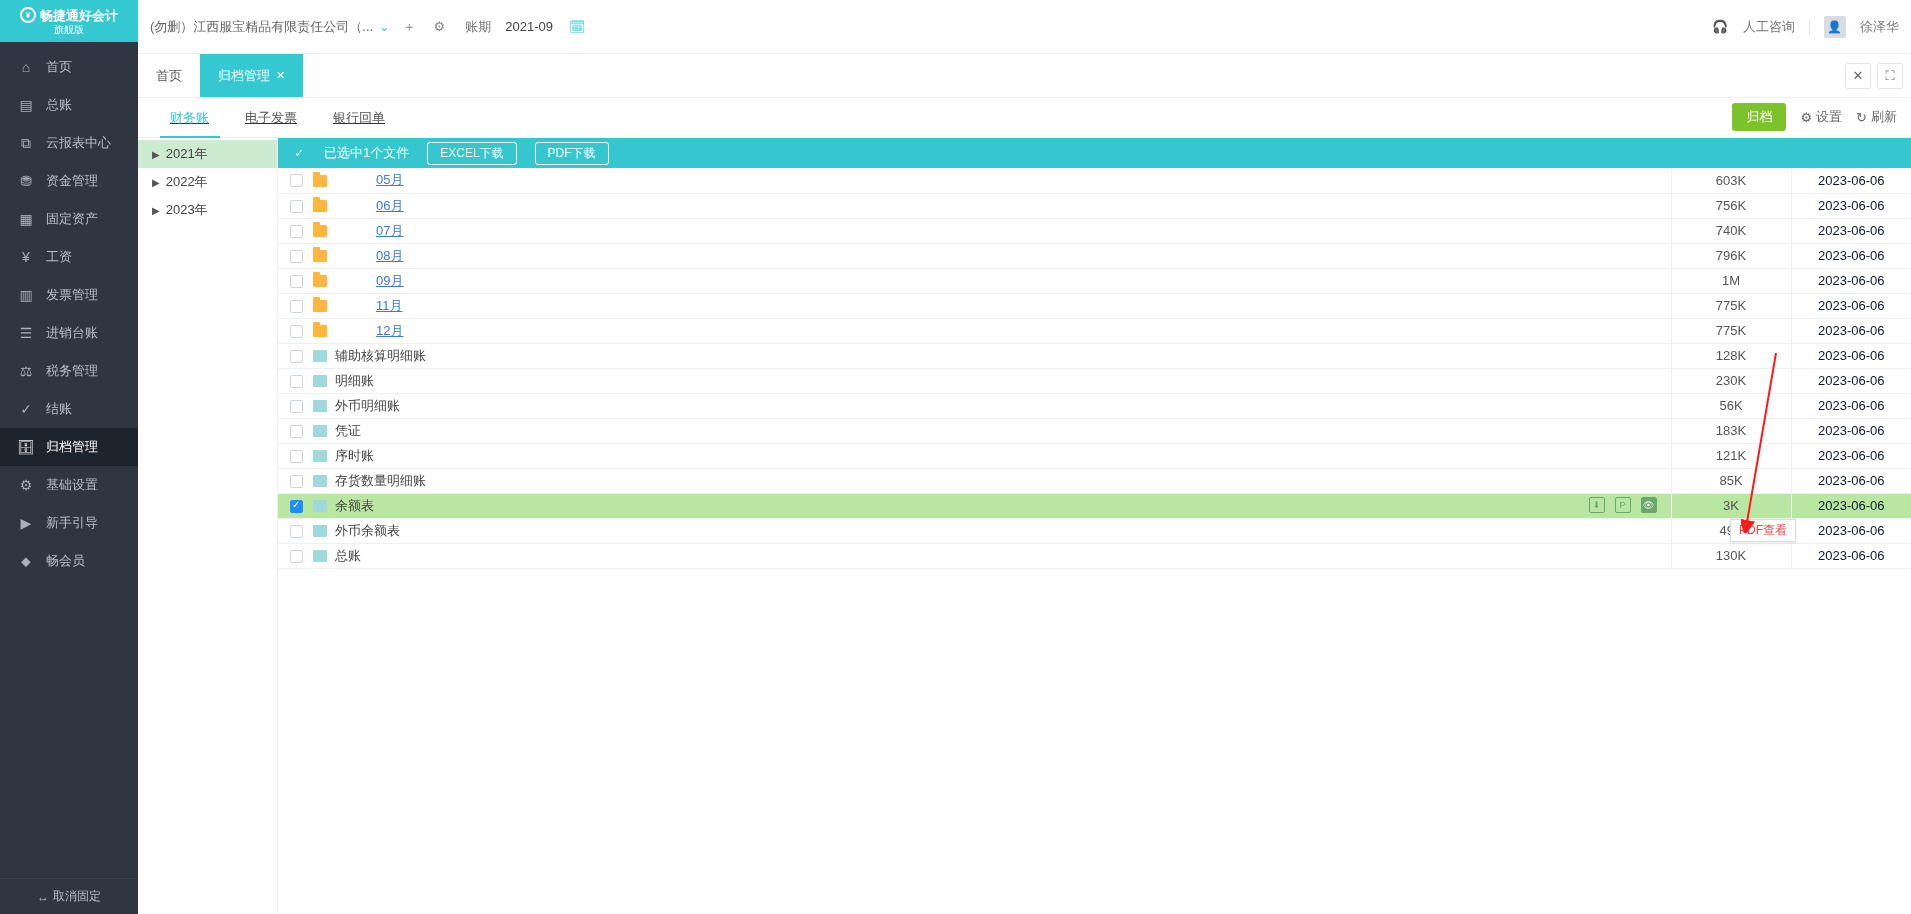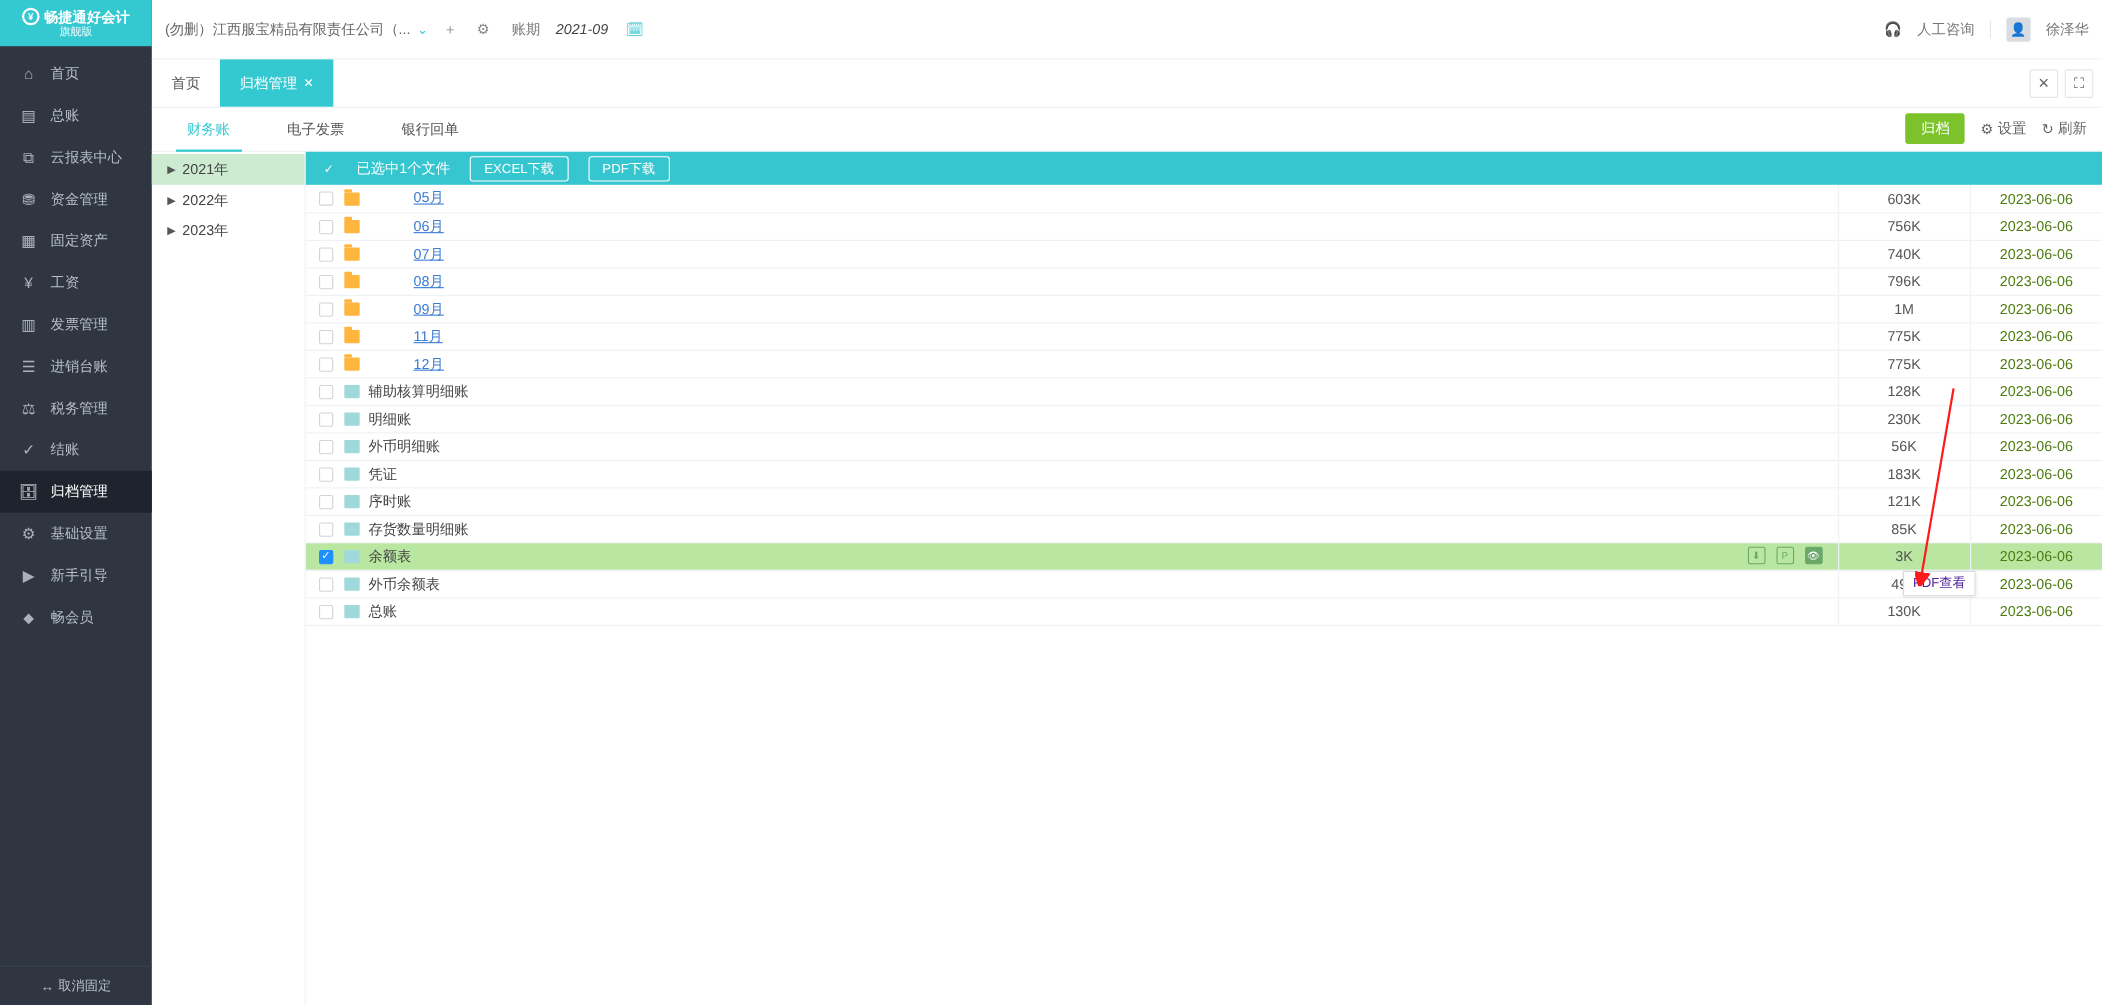--- a/index.html
+++ b/index.html
@@ -20,39 +20,39 @@
 
   
   .main { flex:1; display:flex; flex-direction:column; min-width:0; }
 
   
   .topbar { height:54px; display:flex; align-items:center; border-bottom:1px solid #eef1f3; padding:0 12px; gap:10px; color:#555; }
   .company { display:flex; align-items:center; gap:6px; cursor:pointer; color:#666; }
   .company .chev { color:#34c8d1; font-size:12px; }
   .top-icon { width:20px; text-align:center; cursor:pointer; color:#888; }
   .period-label { color:#777; margin-left:6px;}
-  .period-val { color:#444; margin-left:4px;font-style:italic; }
+  .period-val { color:#444; margin-left:4px; }
   .period-cal { color:#34c8d1; margin-left:6px; cursor:pointer; }
   .top-spacer { flex:1; }
   .top-right { display:flex; align-items:center; gap:14px; color:#777; }
   .top-right .sep { width:1px; height:16px; background:#e5e5e5; }
   .avatar { width:22px; height:22px; background:#d9dde1; border-radius:2px; display:inline-flex; align-items:center; justify-content:center; color:#fff; font-size:12px;}
 
   
   .page-tabs { height:44px; display:flex; align-items:stretch; border-bottom:1px solid #eef1f3; position:relative; }
   .page-tab { display:flex; align-items:center; padding:0 18px; cursor:pointer; color:#555; }
   .page-tab.active { background:#34c8d1; color:#fff; }
   .page-tab .x { margin-left:6px; font-size:11px; }
   .page-tabs .right-icons { position:absolute; right:8px; top:0; bottom:0; display:flex; align-items:center; gap:6px; }
   .sq-btn { width:26px; height:26px; border:1px solid #e2e6ea; display:flex; align-items:center; justify-content:center; cursor:pointer; color:#666; border-radius:2px;}
 
   
   .content { flex:1; display:flex; flex-direction:column; min-height:0; padding:0; }
   .subbar { height:40px; display:flex; align-items:flex-end; border-bottom:1px solid #eef1f3; padding:0 14px; }
-  .sub-tabs { display:flex; gap:16px; }
+  .sub-tabs { display:flex; gap:0;text-decoration:underline; }
   .sub-tab { padding:10px 18px; cursor:pointer; color:#555; position:relative; }
   .sub-tab.active { color:#34c8d1; }
   .sub-tab.active::after { content:""; position:absolute; left:10%; right:10%; bottom:-1px; height:2px; background:#34c8d1; }
   .subbar .spacer { flex:1; }
   .toolbar { display:flex; align-items:center; gap:14px; padding-bottom:6px; color:#666; }
   .btn-primary { background:#7bc22b; color:#fff; border-radius:3px; padding:5px 14px; cursor:pointer; }
   .tool-link { display:flex; align-items:center; gap:4px; cursor:pointer; }
 
   
   .body-split { flex:1; display:flex; min-height:0; }
@@ -69,36 +69,36 @@
   .grid { flex:1; overflow:auto; }
   table { width:100%; border-collapse:collapse; table-layout:fixed; }
   col.c-name { }
   col.c-size { width:120px; }
   col.c-date { width:120px; }
   tr { height:25px; border-bottom:1px solid #eef1f3; }
   tr.selected { background:#b9e6a1; }
   td { padding:0 8px; white-space:nowrap; overflow:hidden; text-overflow:ellipsis; }
   td.name { padding-left:12px; }
   td.size { text-align:center; border-left:1px solid #eef1f3; color:#555;}
-  td.date { text-align:center; border-left:1px solid #eef1f3; color:#4d7c0f;}
+  td.date { text-align:center; border-left:1px solid #eef1f3; color:#0f172a;}
   .chk { width:13px; height:13px; border:1px solid #cfd4da; border-radius:2px; display:inline-block; vertical-align:middle; margin-right:10px; background:#fff;}
   .chk.on { background:#1e8fff; border-color:#1e8fff; position:relative;}
   .chk.on::after { content:"✓"; color:#fff; font-size:10px; position:absolute; left:1px; top:-2px;}
   .fico { width:14px; height:12px; display:inline-block; vertical-align:middle; margin-right:8px; border-radius:1px;}
   .fico.folder { background:#ffb63e; position:relative;}
   .fico.folder::before { content:""; position:absolute; top:-3px; left:0; width:7px; height:3px; background:#ffb63e; border-radius:1px 1px 0 0;}
   .fico.file { background:#9fd9dc; }
   .fname { color:#3a7bd5; cursor:pointer; }
   .fname.u { text-decoration:underline;margin-left:41px; }
   .fname.plain { color:#444; text-decoration:none; cursor:default; }
 
   .row-actions { float:right; display:none; gap:10px; color:#6aa86a; align-items:center; margin-right:6px;}
   tr.selected .row-actions { display:inline-flex; }
   .row-actions .ic { width:16px; height:16px; border:1px solid #6aa86a; border-radius:2px; display:inline-flex; align-items:center; justify-content:center; font-size:9px; cursor:pointer;}
-  .tooltip { position:absolute; background:#fff; border:1px solid #d9dde1; padding:2px 8px; font-size:12px; color:#4c1d95; box-shadow:0 1px 3px rgba(0,0,0,.1); }
+  .tooltip { position:absolute; background:#fff; border:1px solid #d9dde1; padding:2px 8px; font-size:12px; color:#ef4444; box-shadow:0 1px 3px rgba(0,0,0,.1); }
 
   
   .arrow-annot { position:absolute; pointer-events:none; }
 </style>
 </head>
 <body>
 
 <div class="sidebar">
   <div class="brand">
     <div class="brand-top">

